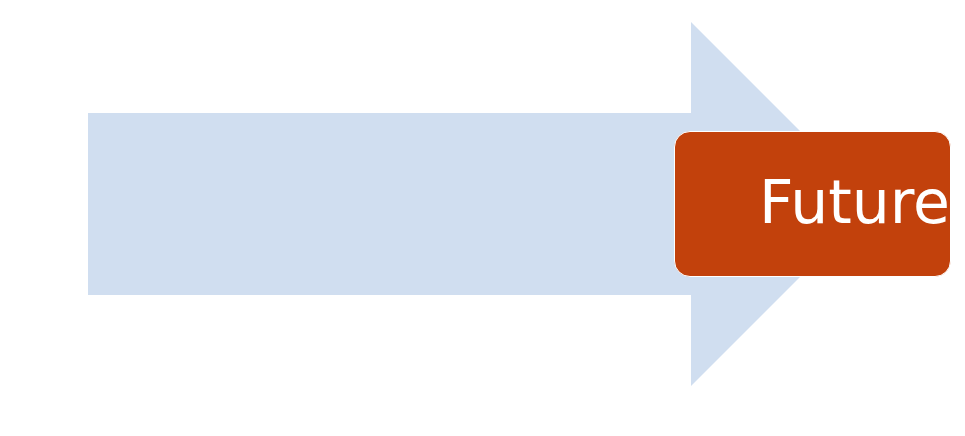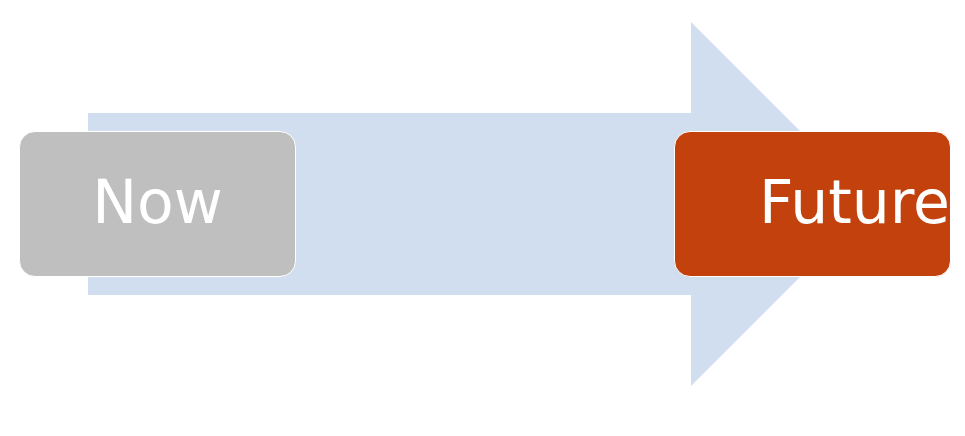--- a/index.html
+++ b/index.html
@@ -15,19 +15,16 @@
     .step span { display: block; margin-top: -4px; }
   </style>
 </head>
 <body>
 
 <div class="canvas">
   <svg class="arrow" width="965" height="436">
     <polygon points="88,113 691,113 691,22 873,204 691,386 691,295 88,295" fill="#D0DEF0"></polygon>
   </svg>
 
-  <div class="step" id="step0" style="left: 19px; background: rgb(191, 191, 191);">
-    <span>Now</span>
-  </div>
   <div class="step" id="step2" style="left: 674px; background: #c2410c; justify-content: flex-end;">
     <span>Future</span>
   </div>
 </div>
 
 </body></html>

